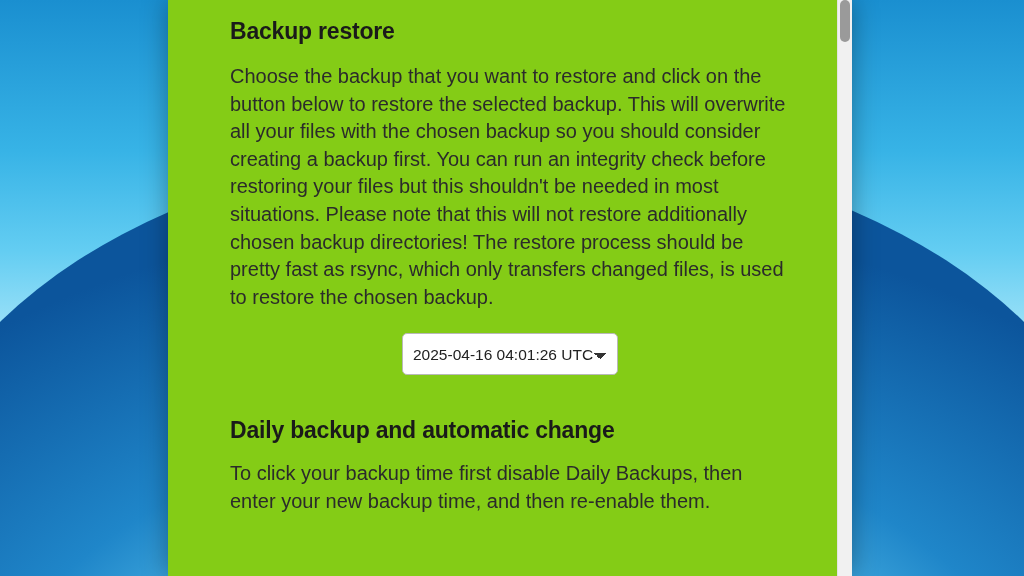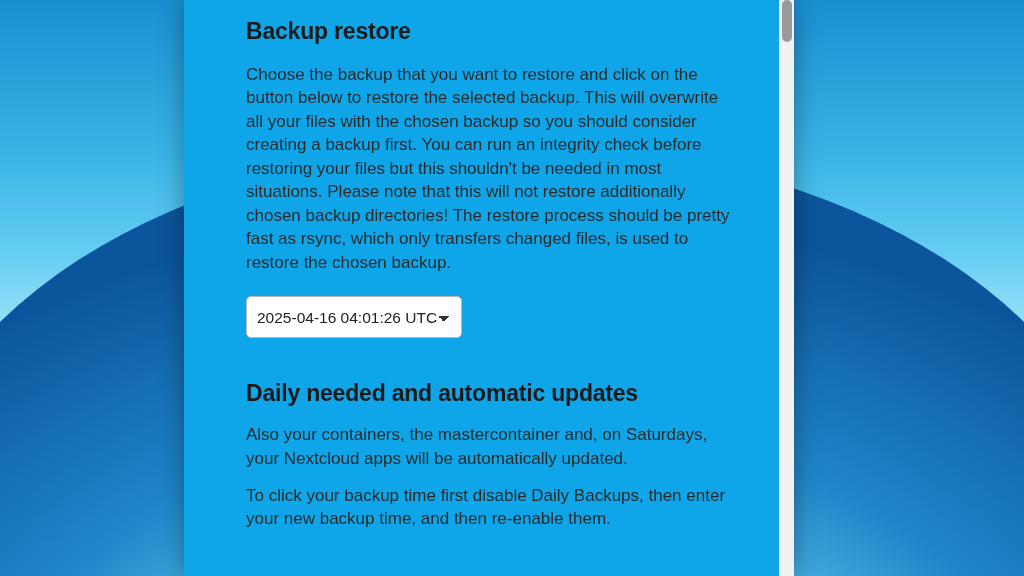--- a/index.html
+++ b/index.html
@@ -34,25 +34,25 @@
     right: -10%;
     bottom: -40%;
     height: 115%;
     border-radius: 50% 50% 0 0 / 60% 60% 0 0;
     background: radial-gradient(ellipse 70% 90% at 50% 100%, #ffffff 0%, #bfeafb 18%, #5cc6ef 40%, #1f86c9 65%, #0c559c 100%);
   }
 
   
   .window {
     position: absolute;
-    left: 184px;
+    left: 168px;
     top: 0;
-    width: 610px;
+    width: 684px;
     height: 576px;
-    background: #0ea5e9;
+    background: #84cc16;
     box-shadow: 0 0 24px rgba(0,0,0,0.35);
     overflow: hidden;
   }
 
   .page {
     position: absolute;
     inset: 0;
     padding: 0;
     overflow: hidden;
   }
@@ -65,31 +65,32 @@
 
   h2.section-title {
     font-size: 23px;
     font-weight: bold;
     margin: 10px 0 18px 0;
     color: #1a1a1a;
     letter-spacing: -0.2px;
   }
 
   p.body-text {
-    font-size: 17px;
+    font-size: 20px;
     line-height: 1.38;
     margin: 0 0 14px 0;
     color: #2b2b2b;
   }
 
   .control-row {
     display: flex;
     align-items: center;
     gap: 6px;
     margin: 22px 0 8px 0;
+    flex-direction: column;
   }
 
   select.backup-select {
     font-family: "Liberation Sans", sans-serif;
     font-size: 15.5px;
     color: #222;
     padding: 9px 10px;
     border: 1px solid #b9b9b9;
     border-radius: 5px;
     background: #ffffff;
@@ -160,24 +161,23 @@
       <h2 class="section-title">Backup restore</h2>
 
       <p class="body-text">Choose the backup that you want to restore and click on the button below to restore the selected backup. This will overwrite all your files with the chosen backup so you should consider creating a backup first. You can run an integrity check before restoring your files but this shouldn't be needed in most situations. Please note that this will not restore additionally chosen backup directories! The restore process should be pretty fast as rsync, which only transfers changed files, is used to restore the chosen backup.</p>
 
       <div class="control-row">
         <select class="backup-select">
           <option>2025-04-16 04:01:26 UTC</option>
         </select>
       </div>
 
-      <h2 class="section-title second">Daily needed and automatic updates</h2>
+      <h2 class="section-title second">Daily backup and automatic change</h2>
 
 
-      <p class="body-text">Also your containers, the mastercontainer and, on Saturdays, your Nextcloud apps will be automatically updated.</p>
 
       <p class="body-text">To click your backup time first disable Daily Backups, then enter your new backup time, and then re-enable them.</p>
 
     </div>
   </div>
 
   <div class="scrollbar">
     <div class="scrollbar-thumb"></div>
   </div>
 </div>

